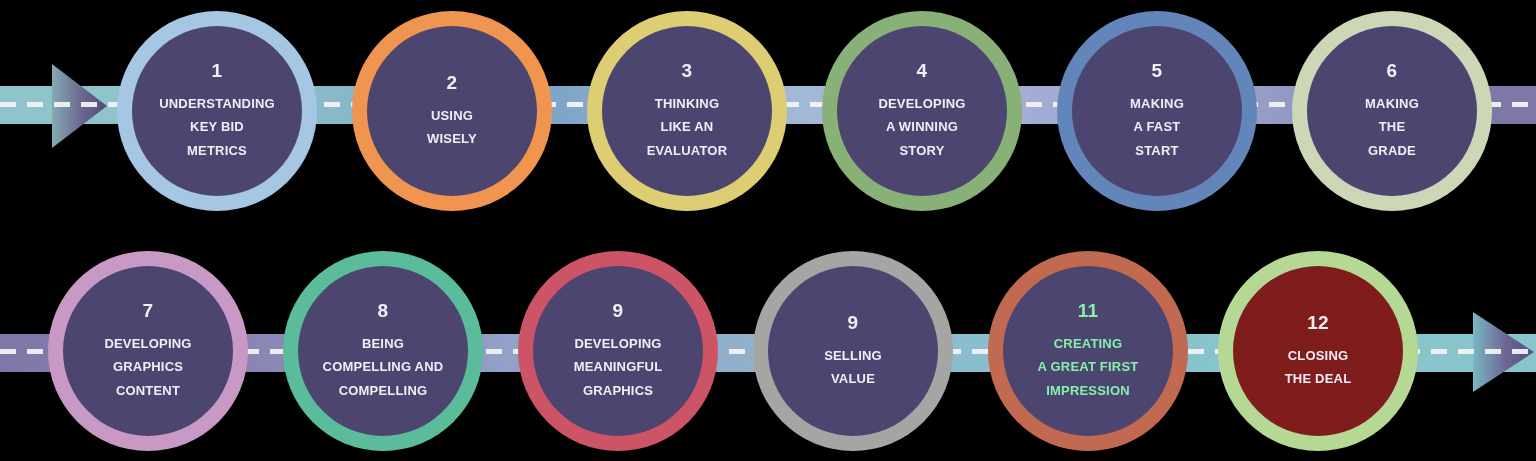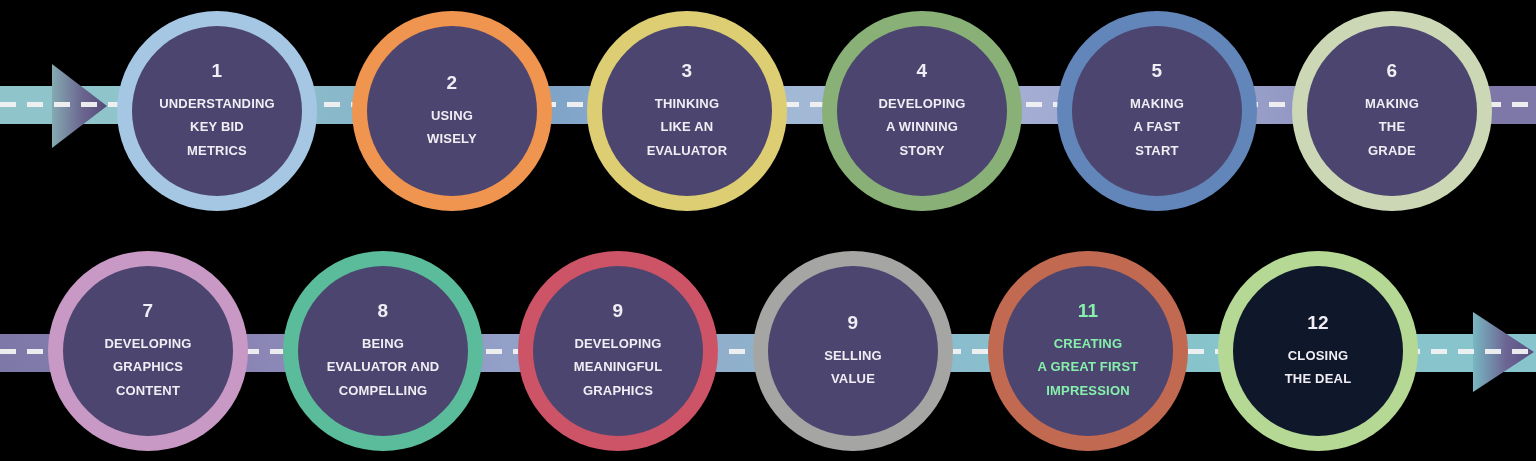--- a/index.html
+++ b/index.html
@@ -106,21 +106,21 @@
     <div class="num">7</div>
     <div class="line">DEVELOPING</div>
     <div class="line">GRAPHICS</div>
     <div class="line">CONTENT</div>
   </div>
 </div>
 <div class="step r2" style="left: 283px; background-color: rgb(91, 188, 155);">
   <div class="core" style="background-color: rgb(76, 69, 111); color: rgb(241, 237, 244);">
     <div class="num">8</div>
     <div class="line">BEING</div>
-    <div class="line">EVALUATOR AND</div>
+    <div class="line">COMPELLING AND</div>
     <div class="line">COMPELLING</div>
   </div>
 </div>
 <div class="step r2" style="left: 518px; background-color: rgb(205, 84, 102);">
   <div class="core" style="background-color: rgb(76, 69, 111); color: rgb(241, 237, 244);">
     <div class="num">9</div>
     <div class="line">DEVELOPING</div>
     <div class="line">MEANINGFUL</div>
     <div class="line">GRAPHICS</div>
   </div>
@@ -135,19 +135,19 @@
 </div>
 <div class="step r2" style="left: 988px; background-color: rgb(193, 106, 81);">
   <div class="core" style="background-color: rgb(76, 69, 111); color: #86efac;">
     <div class="num">11</div>
     <div class="line">CREATING</div>
     <div class="line">A GREAT FIRST</div>
     <div class="line">IMPRESSION</div>
   </div>
 </div>
 <div class="step r2" style="left: 1218px; background-color: rgb(181, 217, 148);">
-  <div class="core" style="background-color: #0f172a; color: rgb(241, 237, 244);">
+  <div class="core" style="background-color: #7f1d1d; color: rgb(241, 237, 244);">
     <div class="num">12</div>
     <div class="line">CLOSING</div>
     <div class="line">THE DEAL</div>
     <div class="line"></div>
   </div>
 </div>
 
 </body></html>

